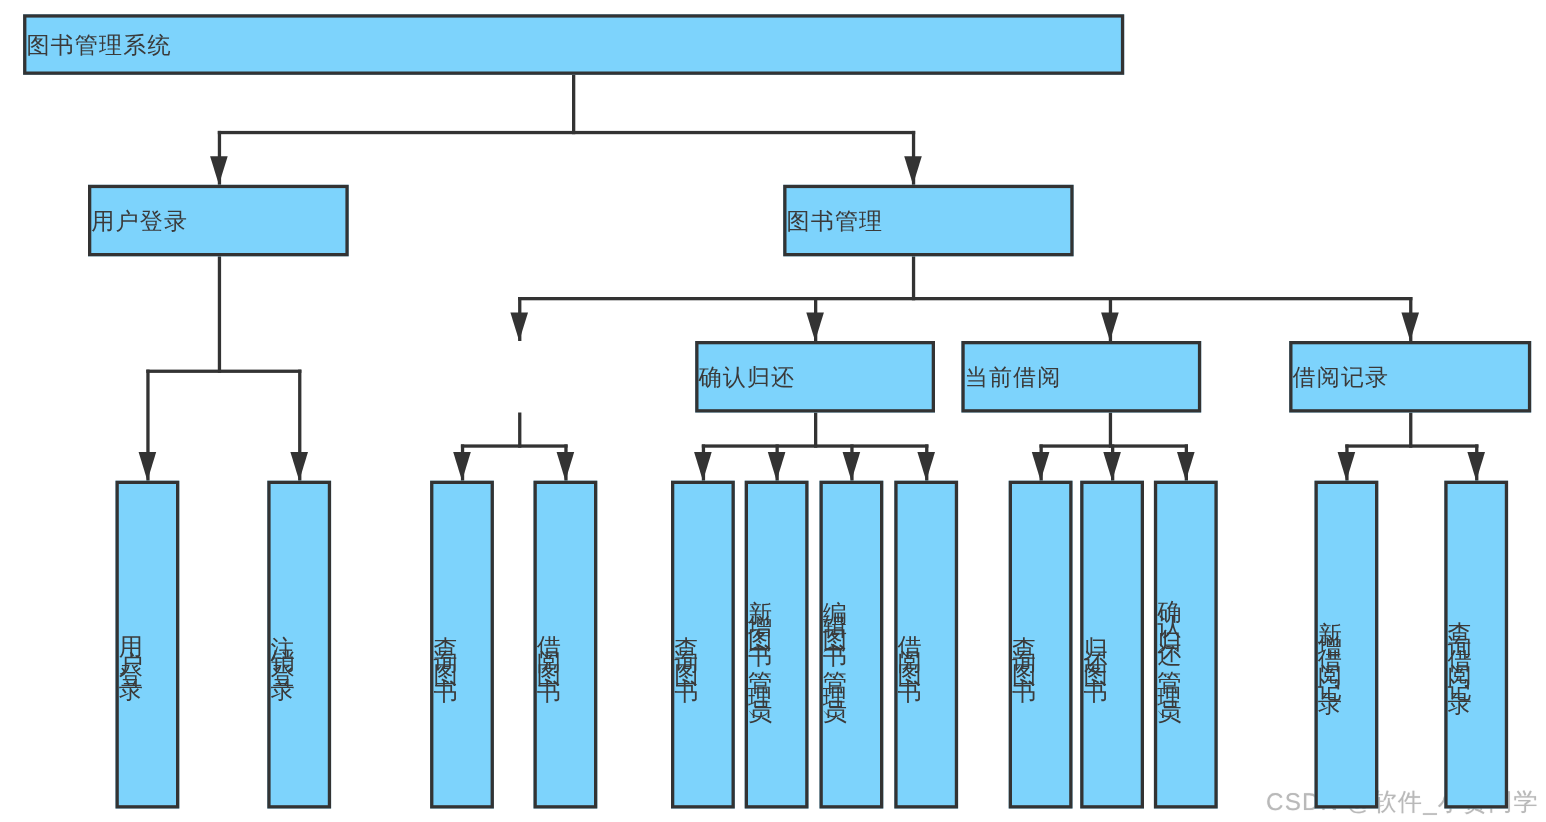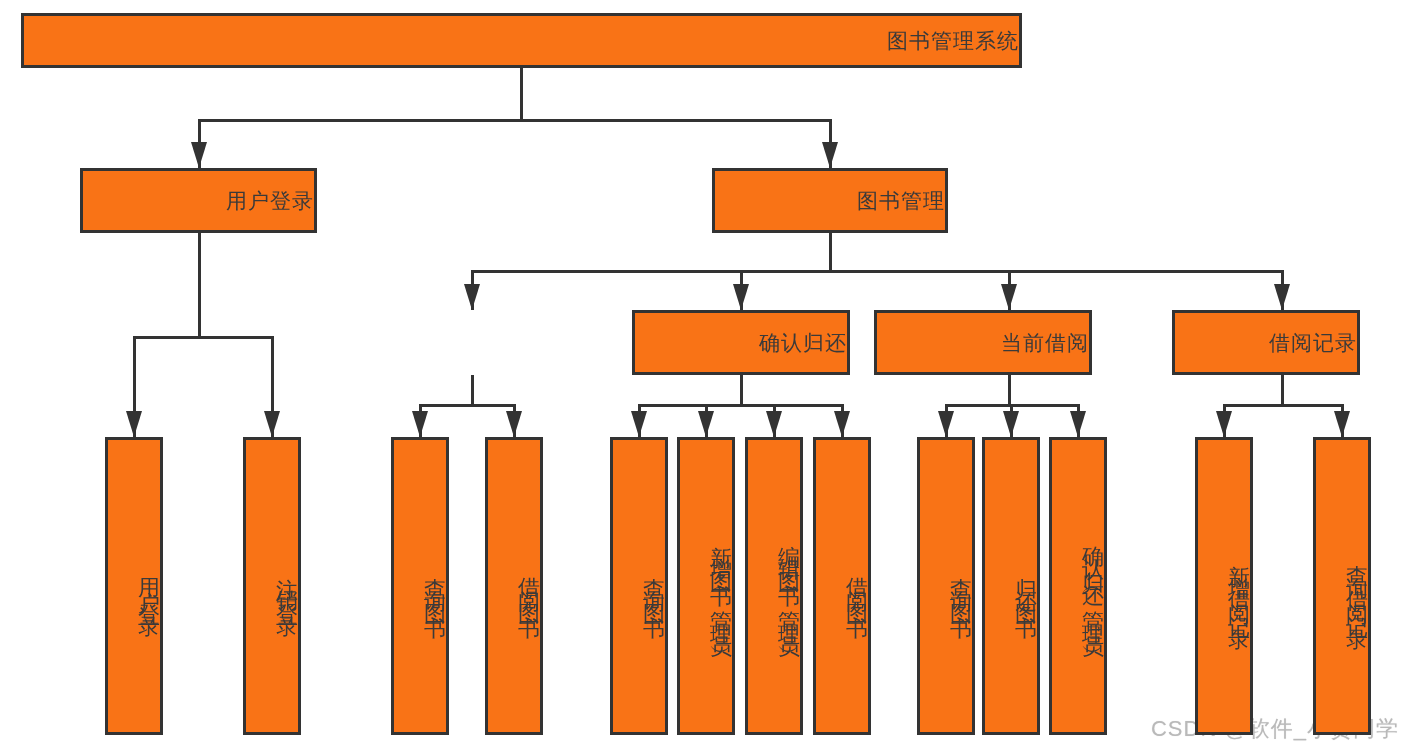--- a/index.html
+++ b/index.html
@@ -7,25 +7,25 @@
     position: relative;
     width: 1405px;
     height: 747px;
     background: #ffffff;
     overflow: hidden;
     font-family: "Liberation Sans", sans-serif;
   }
   .node {
     position: absolute;
     box-sizing: border-box;
-    background: #f97316;
+    background: #7dd3fc;
     border: 3px solid #333333;
     display: flex;
     align-items: center;
-    justify-content: flex-end;
+    justify-content: flex-start;
     color: #3a3a3a;
   }
   .node .label-h {
     font-size: 21px;
     letter-spacing: 1px;
     white-space: nowrap;
   }
   .node .label-v {
     writing-mode: vertical-rl;
     font-size: 22px;
@@ -112,30 +112,30 @@
     <div class="seg" style="left: 1223px; top: 404px; width: 3px; height: 33px; background: rgb(51, 51, 51);"></div>
     <div class="arrowhead" style="left: 1216px; top: 411px; border-top-color: rgb(51, 51, 51);"></div>
     <div class="seg" style="left: 1341px; top: 404px; width: 3px; height: 33px; background: rgb(51, 51, 51);"></div>
     <div class="arrowhead" style="left: 1334px; top: 411px; border-top-color: rgb(51, 51, 51);"></div>
     <div class="node" style="left: 21px; top: 13px; width: 1001px; height: 55px; border-color: rgb(51, 51, 51); color: rgb(58, 58, 58);">
       <span class="label-h">图书管理系统</span>
     </div>
     <div class="node" style="left: 80px; top: 168px; width: 237px; height: 65px; border-color: rgb(51, 51, 51); color: rgb(58, 58, 58);">
       <span class="label-h">用户登录</span>
     </div>
-    <div class="node" style="left: 712px; top: 168px; width: 236px; height: 65px; border-color: rgb(51, 51, 51); color: rgb(58, 58, 58);">
+    <div class="node" style="left: 712px; top: 168px; width: 264px; height: 65px; border-color: rgb(51, 51, 51); color: rgb(58, 58, 58);">
       <span class="label-h">图书管理</span>
     </div>
     <div class="node" style="left: 632px; top: 310px; width: 218px; height: 65px; border-color: rgb(51, 51, 51); color: rgb(58, 58, 58);">
       <span class="label-h">确认归还</span>
     </div>
     <div class="node" style="left: 874px; top: 310px; width: 218px; height: 65px; border-color: rgb(51, 51, 51); color: rgb(58, 58, 58);">
       <span class="label-h">当前借阅</span>
     </div>
-    <div class="node" style="left: 1172px; top: 310px; width: 188px; height: 65px; border-color: rgb(51, 51, 51); color: rgb(58, 58, 58);">
+    <div class="node" style="left: 1172px; top: 310px; width: 220px; height: 65px; border-color: rgb(51, 51, 51); color: rgb(58, 58, 58);">
       <span class="label-h">借阅记录</span>
     </div>
     <div class="node" style="left: 105px; top: 437px; width: 58px; height: 298px; border-color: rgb(51, 51, 51); color: rgb(58, 58, 58);">
       <span class="label-v">用户登录</span>
     </div>
     <div class="node" style="left: 243px; top: 437px; width: 58px; height: 298px; border-color: rgb(51, 51, 51); color: rgb(58, 58, 58);">
       <span class="label-v">注销登录</span>
     </div>
     <div class="node" style="left: 391px; top: 437px; width: 58px; height: 298px; border-color: rgb(51, 51, 51); color: rgb(58, 58, 58);">
       <span class="label-v">查询图书</span>

